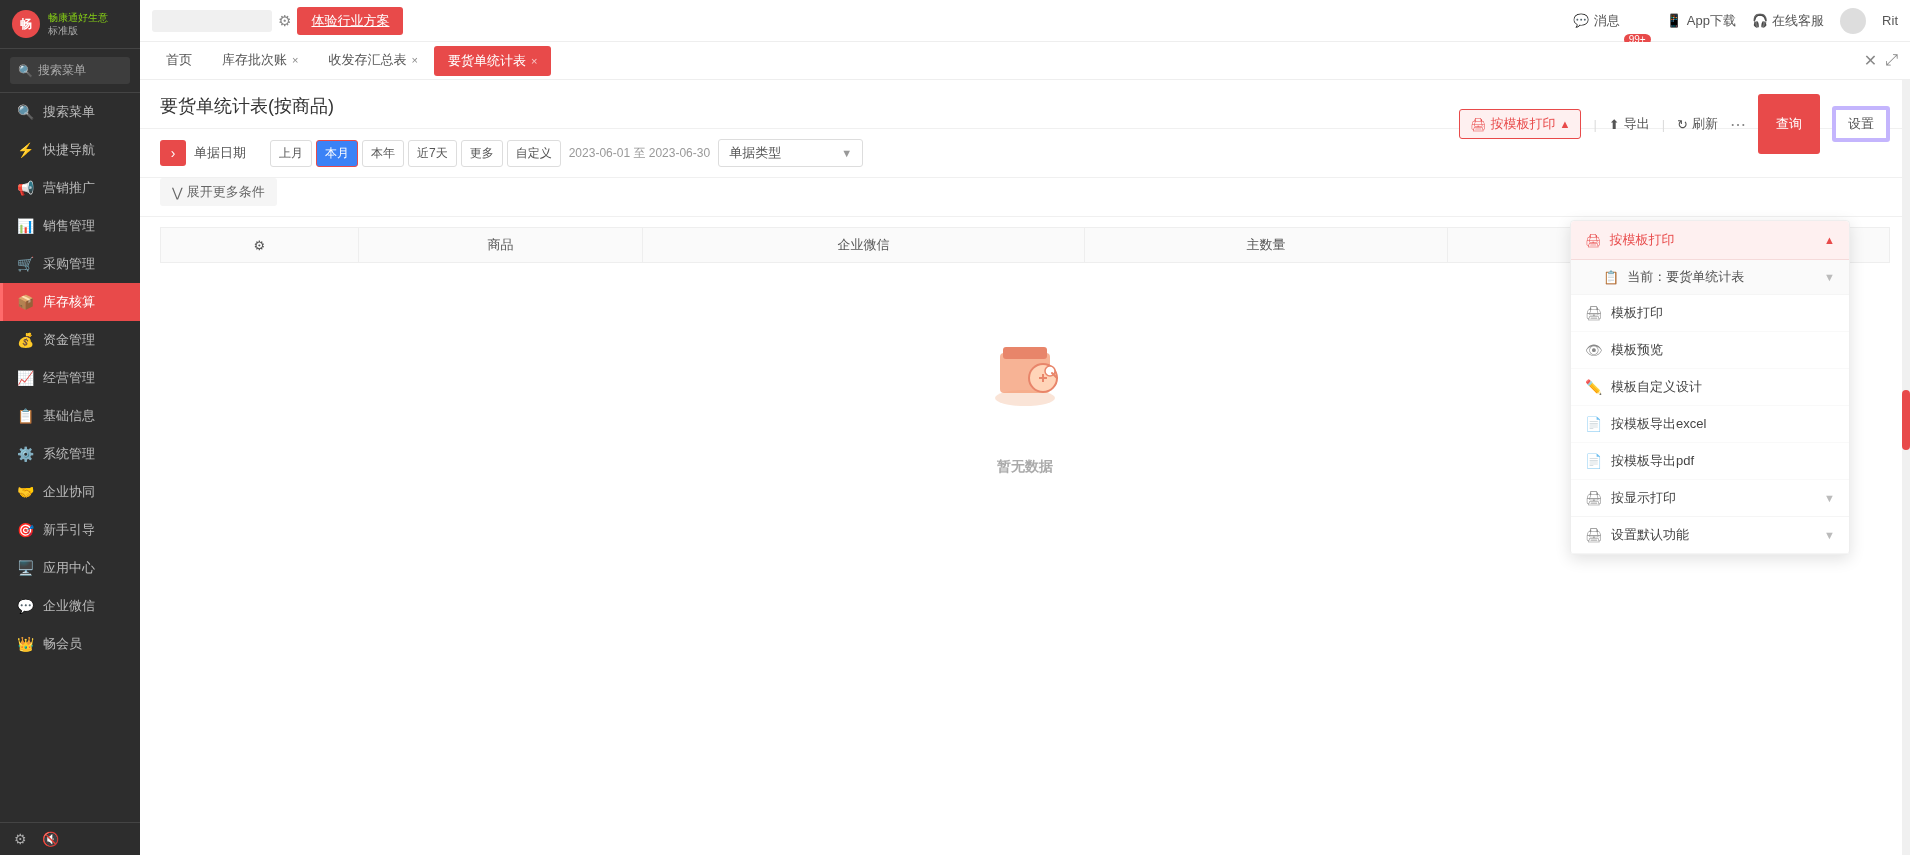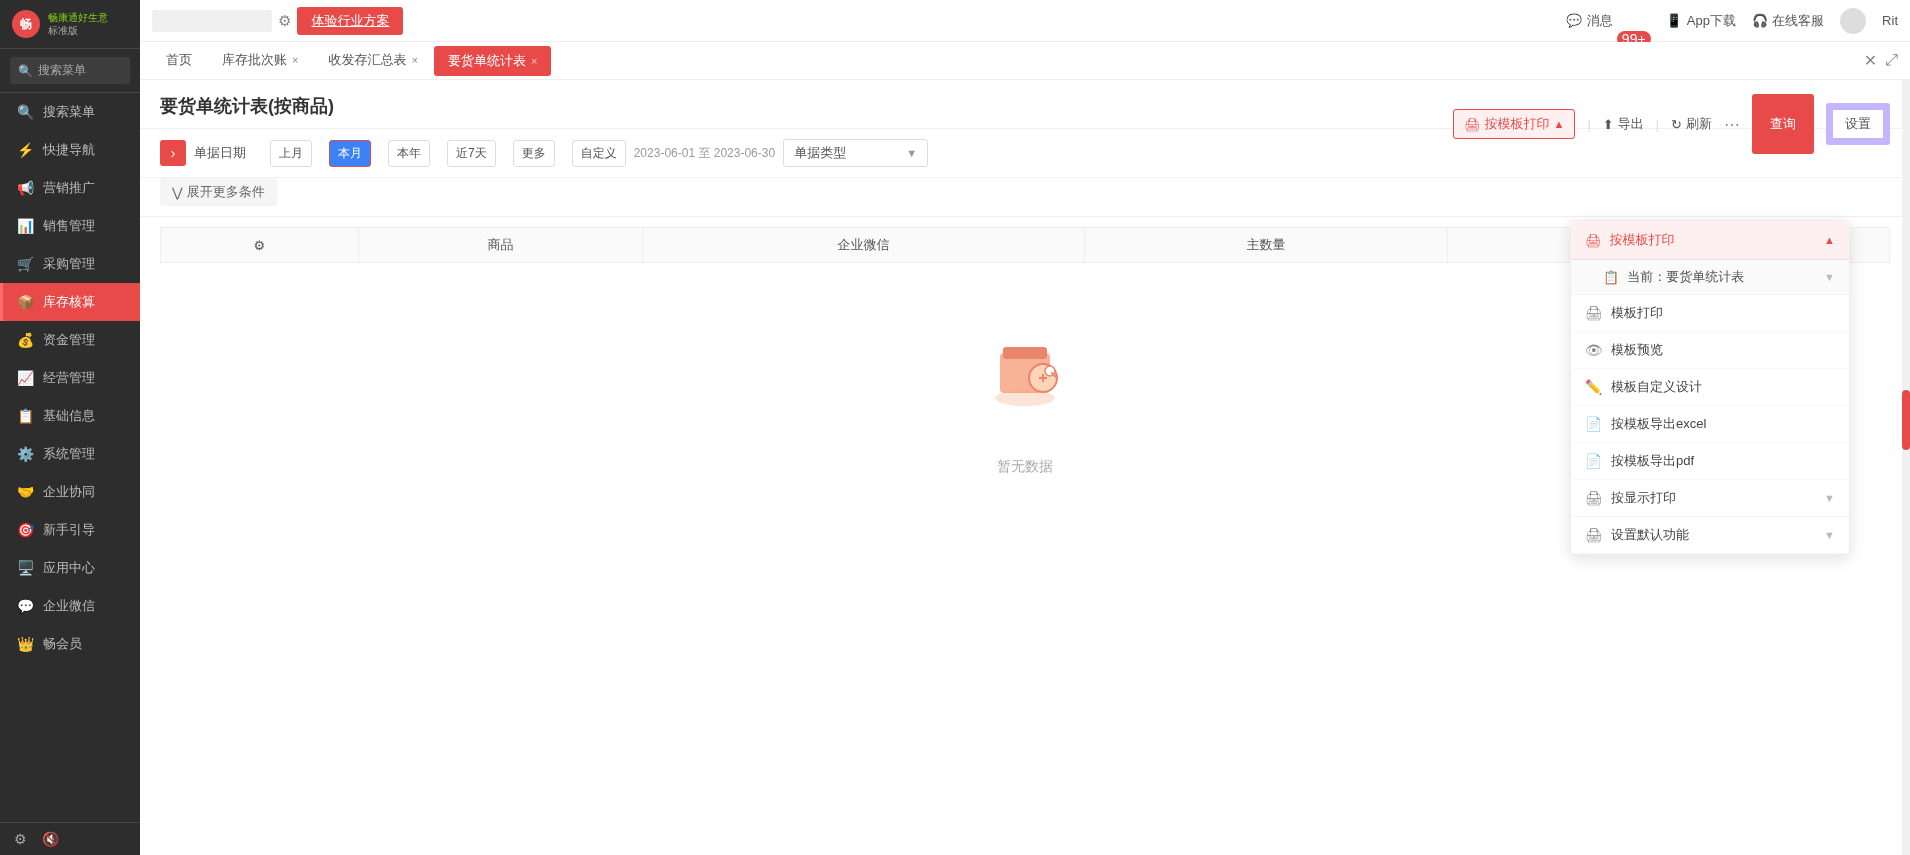--- a/index.html
+++ b/index.html
@@ -110,21 +110,21 @@
     .top-header-right {
       display: flex; align-items: center; gap: 16px;
       color: #555;
     }
     .header-action { display: flex; align-items: center; gap: 4px; cursor: pointer; font-size: 13px; }
     .badge {
       background: #e84a4a;
       color: #fff;
       border-radius: 8px;
       padding: 0 5px;
-      font-size: 14px;
+      font-size: 10px;
       min-width: 16px;
       text-align: center;
       margin-top: 37px;
     }
     .avatar {
       width: 26px; height: 26px;
       background: #ddd;
       border-radius: 50%;
     }
 
@@ -174,21 +174,21 @@
       overflow: auto;
       position: relative;
       padding: 0;
     }
 
     
     .page-title-bar {
       padding: 14px 20px 10px;
       border-bottom: 1px solid #f0f0f0;
     }
-    .page-title { font-size: 18px; font-weight: bold; color: #333; }
+    .page-title { font-size: 18px; font-weight: normal; color: #333; }
 
     
     .toolbar {
       display: flex;
       align-items: center;
       padding: 10px 20px;
       border-bottom: 1px solid #f0f0f0;
       gap: 8px;
       flex-wrap: wrap;
     }
@@ -262,20 +262,21 @@
       font-weight: normal;
     }
 
     
     .empty-state {
       display: flex;
       flex-direction: column;
       align-items: center;
       justify-content: center;
       padding: 60px 20px;
+      font-weight: bold;
     }
     .empty-icon {
       font-size: 80px;
       margin-bottom: 16px;
     }
     .empty-text { font-size: 14px; color: #aaa; }
 
     
     .action-buttons {
       position: absolute;
@@ -304,21 +305,21 @@
       background: #e84a4a;
       color: #fff;
       border: none;
       padding: 21px 18px;
       border-radius: 3px;
       cursor: pointer;
       font-size: 13px;
     }
     .settings-btn {
       background: #fff;
-      border: 7px solid #c4b5fd;
+      border: 4px solid #c4b5fd;
       padding: 5px 12px;
       border-radius: 3px;
       cursor: pointer;
       font-size: 13px;
       color: #555;
     }
 
     
     .dropdown-menu {
       position: absolute;
@@ -524,21 +525,21 @@
 
   <div class="content-area">
 
     <div class="page-title-bar">
       <span class="page-title">要货单统计表(按商品)</span>
     </div>
 
     <div class="toolbar">
       <button class="toolbar-expand-btn">›</button>
       <span class="date-label">单据日期</span>
-      <div id="date-buttons" style="display:flex;gap:17px;padding-left:16px;">
+      <div id="date-buttons" style="display:flex;gap:4px;padding-left:16px;">
           <button class="date-btn">上月</button>
           <button class="date-btn active">本月</button>
           <button class="date-btn">本年</button>
           <button class="date-btn">近7天</button>
           <button class="date-btn">更多</button>
           <button class="date-btn">自定义</button>
         </div>
       <span class="date-range-text">2023-06-01 至 2023-06-30</span>
       <div class="type-selector">
         <span>单据类型</span>

